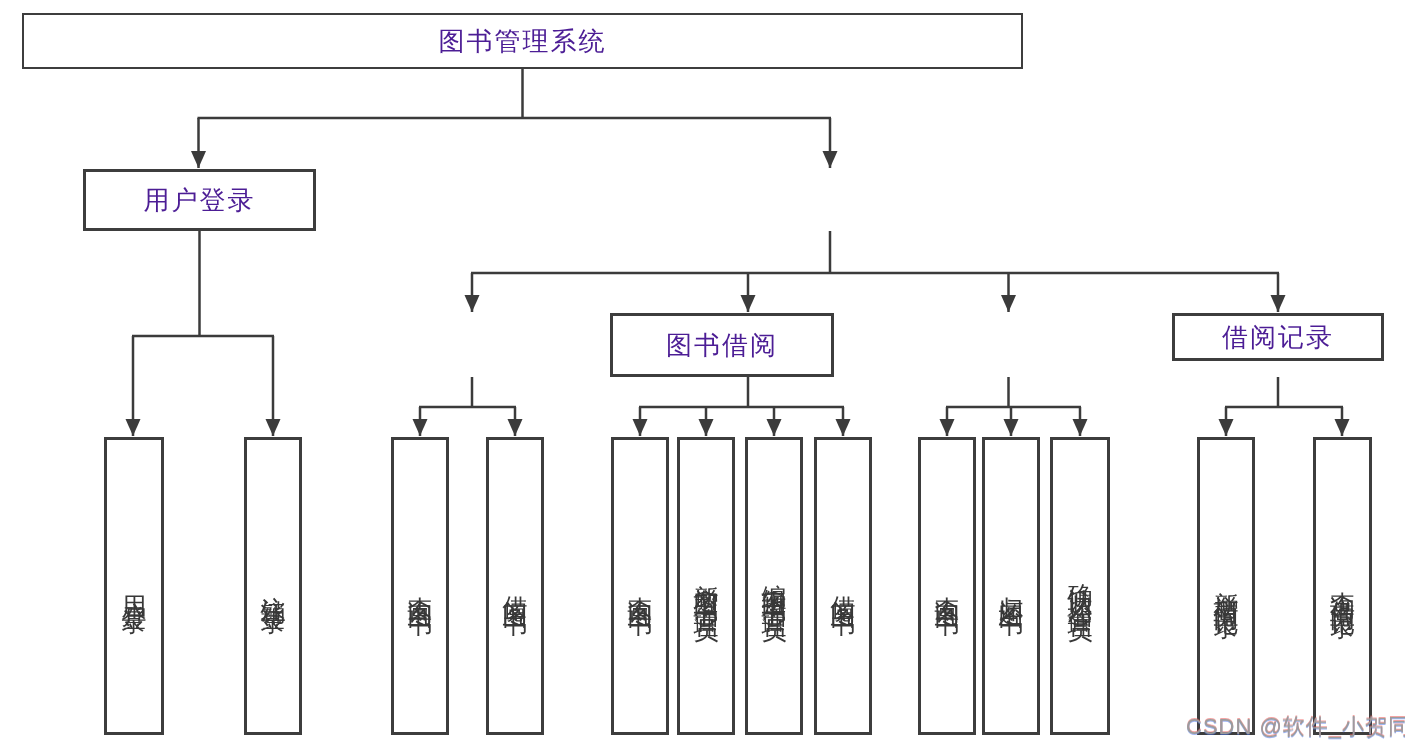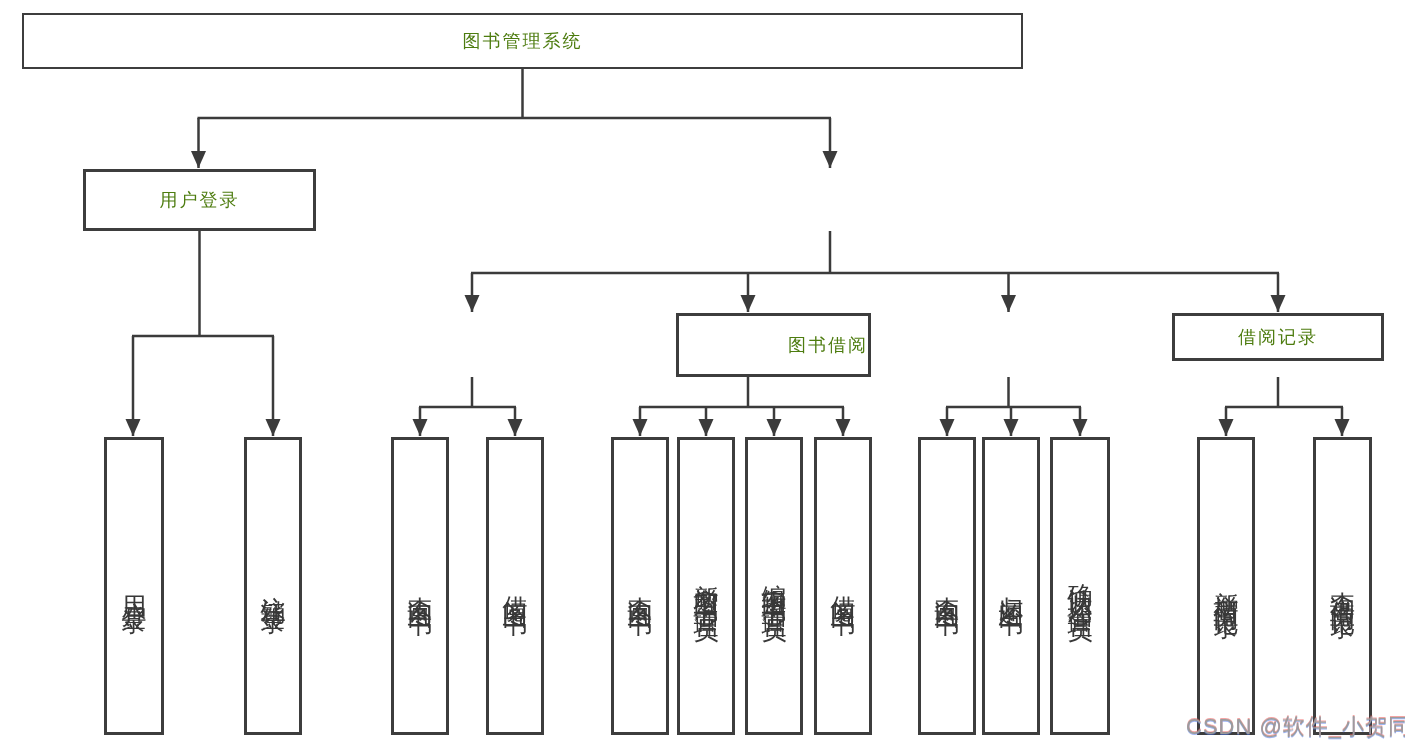--- a/index.html
+++ b/index.html
@@ -5,21 +5,21 @@
   html,body{margin:0;padding:0;}
   body{
     width:1405px;height:747px;background:#ffffff;overflow:hidden;
     font-family:"Liberation Sans","DejaVu Sans",sans-serif;
     color:#333333;position:relative;
   }
   .stage{position:absolute;left:0;top:0;width:1405px;height:747px;}
   .node{
     position:absolute;box-sizing:border-box;background:#ffffff;
     border:3px solid #3d3d3d;display:flex;align-items:center;justify-content:center;
-    font-size:18px;letter-spacing:2px;color:#4d7c0f;z-index:2;
+    font-size:26px;letter-spacing:2px;color:#4c1d95;z-index:2;
   }
   .node.root{border-width:2px;}
   .vnode{
     position:absolute;box-sizing:border-box;background:#ffffff;
     border:3px solid #3d3d3d;display:flex;align-items:center;justify-content:center;
     z-index:2;
   }
   .vnode span{
     writing-mode:vertical-rl;text-orientation:mixed;
     font-size:25px;letter-spacing:5px;color:#383838;line-height:1;
@@ -102,21 +102,21 @@
   </svg>
 
   <div class="node root" style="left:22px;top:13px;width:1001px;height:56px;">
     <span>图书管理系统</span>
   </div>
 
   <div class="node" style="left:83px;top:169px;width:233px;height:62px;">
     <span>用户登录</span>
   </div>
 
-  <div class="node" style="left:676px;top:313px;width:195px;height:64px;justify-content:flex-end;">
+  <div class="node" style="left:610px;top:313px;width:224px;height:64px;">
     <span>图书借阅</span>
   </div>
   <div class="node" style="left:1172px;top:313px;width:212px;height:48px;">
     <span>借阅记录</span>
   </div>
 
   <div class="vnode" style="left:104px;top:437px;width:60px;height:298px;">
     <span>用户登录</span>
   </div>
   <div class="vnode" style="left:244px;top:437px;width:58px;height:298px;">

